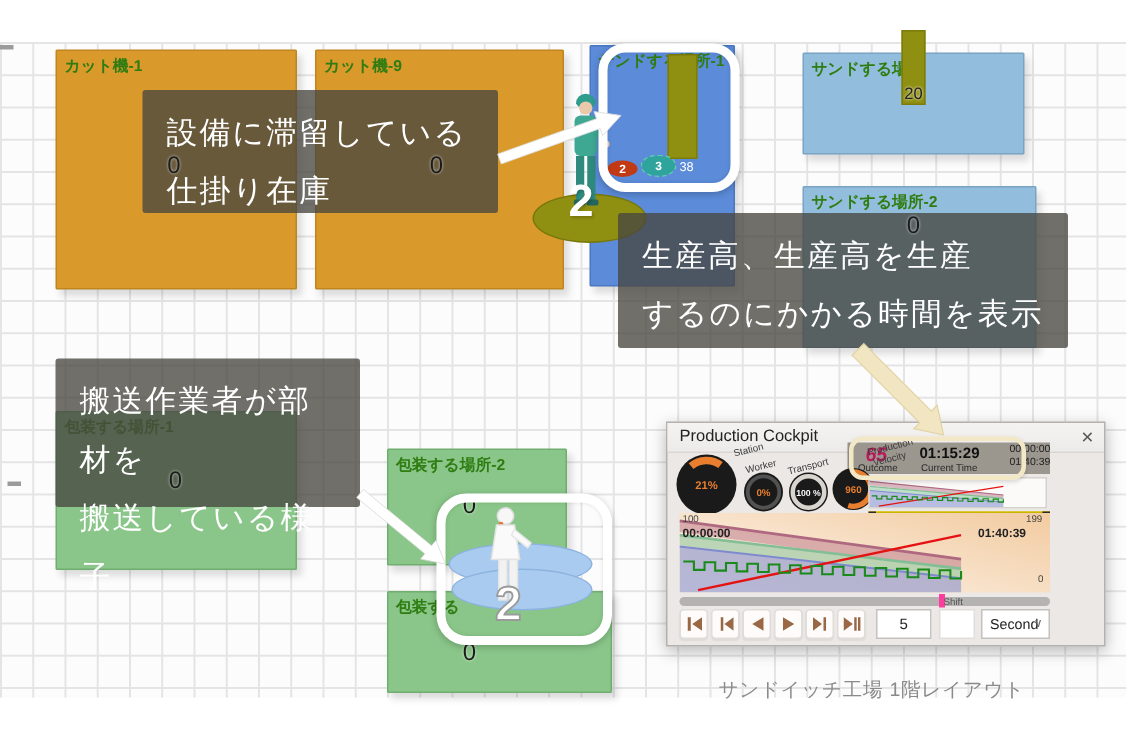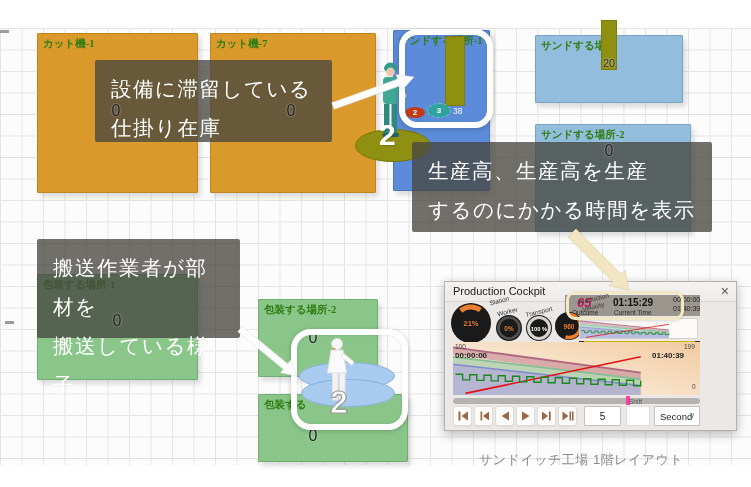--- a/index.html
+++ b/index.html
@@ -8,21 +8,21 @@
   #stage { position:relative; width:751px; height:487px; overflow:hidden; background:#ffffff; }
 
   .grid { position:absolute; left:0; top:28px; width:751px; height:437px;
     background-color:#fcfcfc;
     background-image:
       linear-gradient(to right,#e4e4e4 1px,transparent 1px),
       linear-gradient(to bottom,#e4e4e4 1px,transparent 1px);
     background-size:21.5px 21.5px; z-index:1; }
 
   .block { position:absolute; z-index:10; border-radius:1px;
-    box-shadow:3px 4px 5px rgba(0,0,0,0.13);font-family:Liberation Serif, serif; }
+    box-shadow:3px 4px 5px rgba(0,0,0,0.13); }
   .block .blabel { color:#2f7d12; font-weight:bold; font-size:10.5px;
     padding:3px 5px; white-space:nowrap; }
   .orange { background:#d9992b; border:1px solid #bf851e; }
   .blue   { background:#5b8bd9; border:1px solid #4a77c0; }
   .lblue  { background:#92bddc; border:1px solid #79a4c4; }
   .green  { background:#8ac689; border:1px solid #6fae6e; }
 
   .olivebar { position:absolute; background:#8f8f12; border:1px solid #7c7c0a; z-index:11; }
   .oval { position:absolute; border-radius:50%; color:#fff; font-size:8px; font-weight:bold;
     display:flex; align-items:center; justify-content:center; z-index:12; }
@@ -109,21 +109,21 @@
 <div id="stage">
   <div class="grid"></div>
 
   <div class="edge-tick" style="left:0;top:30px;width:9px;height:3px"></div>
   <div class="edge-tick" style="left:5px;top:321px;width:9px;height:3px"></div>
 
   <div class="block orange" style="left:37px;top:33px;width:161px;height:160px">
     <div class="blabel">カット機-1</div>
   </div>
   <div class="block orange" style="left:210px;top:33px;width:166px;height:160px">
-    <div class="blabel">カット機-7</div>
+    <div class="blabel">カット機-9</div>
   </div>
   <div class="block blue" style="left:393px;top:30px;width:97px;height:161px">
     <div class="blabel">サンドする場所-1</div>
   </div>
   <div class="block lblue" style="left:535px;top:35px;width:148px;height:68px">
     <div class="blabel">サンドする場所</div>
   </div>
   <div class="block lblue" style="left:535px;top:124px;width:156px;height:108px">
     <div class="blabel">サンドする場所-2</div>
   </div>

